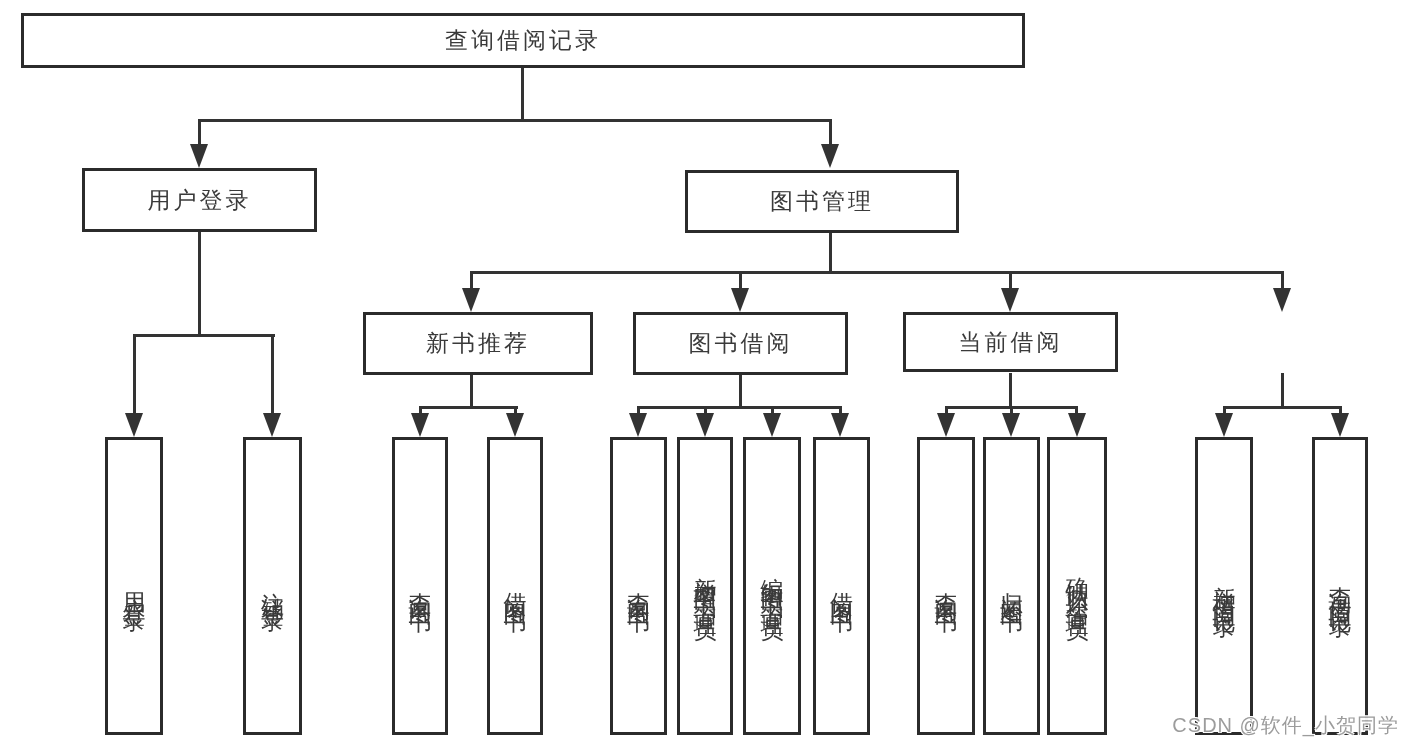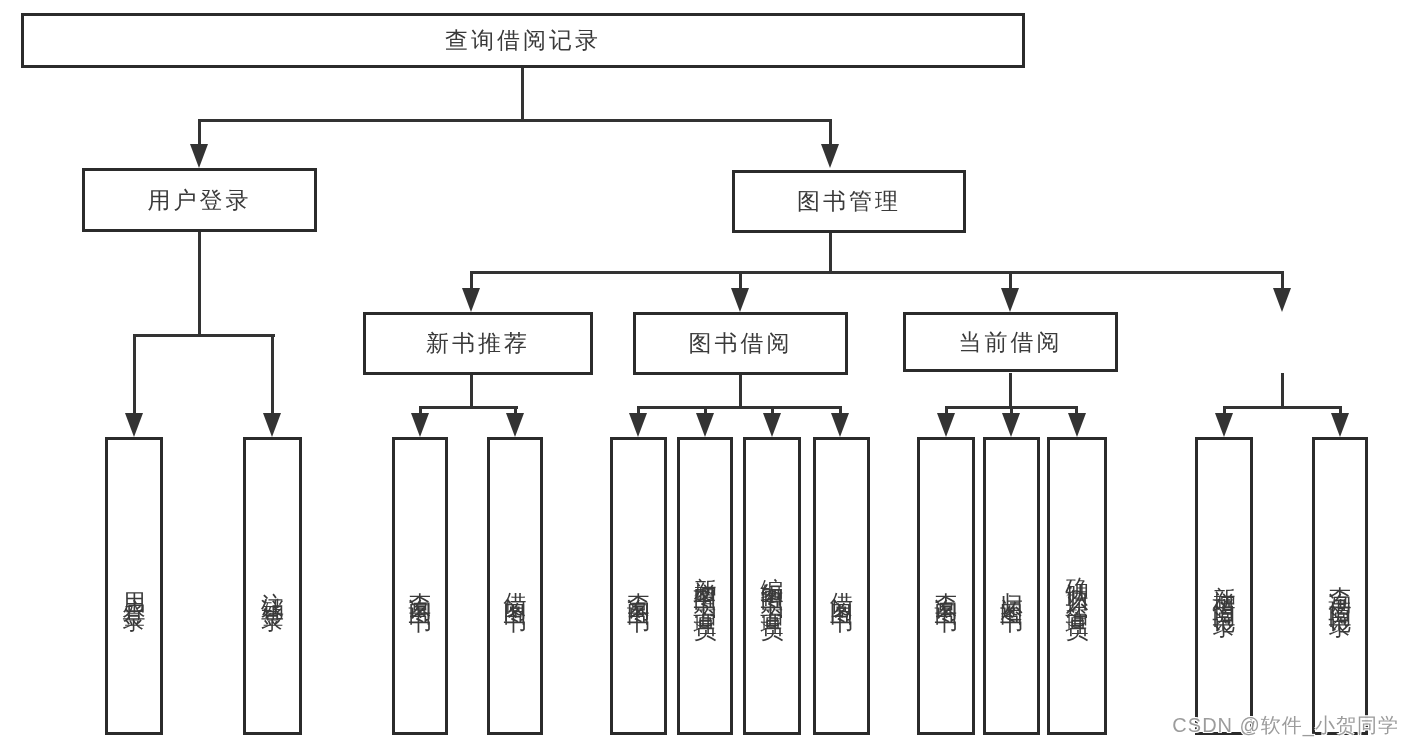--- a/index.html
+++ b/index.html
@@ -43,21 +43,21 @@
 <div id="canvas">
 
   <div class="hbox" style="left:21px;top:13px;width:1004px;height:55px">
     <span>查询借阅记录</span>
   </div>
 
   <div class="hbox" style="left:82px;top:168px;width:235px;height:64px">
     <span>用户登录</span>
   </div>
 
-  <div class="hbox" style="left:732px;top:170px;width:234px;height:63px">
+  <div class="hbox" style="left:685px;top:170px;width:274px;height:63px">
     <span>图书管理</span>
   </div>
 
   <div class="hbox" style="left:363px;top:312px;width:230px;height:63px">
     <span>新书推荐</span>
   </div>
 
   <div class="hbox" style="left:633px;top:312px;width:215px;height:63px">
     <span>图书借阅</span>
   </div>

